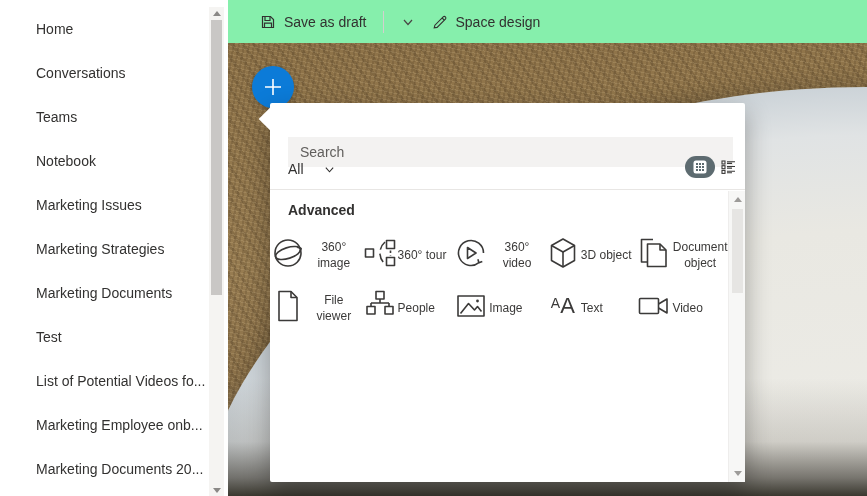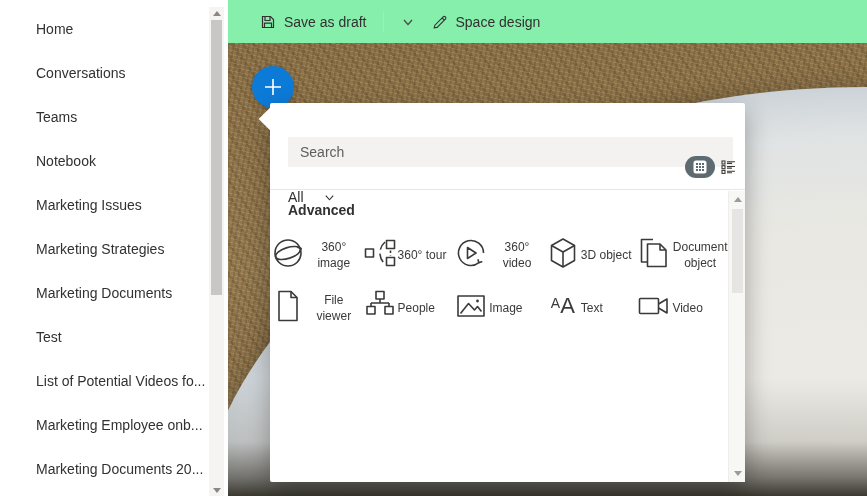--- a/index.html
+++ b/index.html
@@ -53,21 +53,21 @@
   
   .panel { position:absolute; left:270px; top:103px; width:475px; height:379px; background:#fff; z-index:4;
            border-radius:2px; box-shadow:0 10px 26px rgba(0,0,0,.32); }
   .panel-beak { position:absolute; left:-8px; top:8px; width:16px; height:16px; background:#fff; transform:rotate(45deg); }
 
   .panel-header { position:absolute; left:0; top:0; width:100%; height:87px; border-bottom:1px solid #e8e6e4; }
   .search-box { position:absolute; left:18px; top:14px; width:445px; height:30px; background:#f3f2f1; border:none;
                 font-family:"Liberation Sans",sans-serif; font-size:14px; color:#323130; padding:0 12px; outline:none;margin-top:20px; }
   .search-box::placeholder { color:#605e5c; opacity:1; }
   .filter-row { position:absolute; left:18px; top:52px; height:28px; display:flex; align-items:center; gap:20px;
-                font-size:14px; color:#323130; cursor:pointer;margin-top:28px; }
+                font-size:14px; color:#323130; cursor:pointer; }
   .view-toggles { position:absolute; right:8px; top:53px; display:flex; align-items:center; gap:4px; }
   .pill { width:30px; height:22px; border-radius:11px; background:#5d6b70; display:flex; align-items:center;
           justify-content:center; cursor:pointer; }
   .list-toggle { width:18px; height:18px; display:flex; align-items:center; justify-content:center; cursor:pointer; }
 
   .panel-body { position:absolute; left:0; top:88px; width:458px; height:209px; overflow:hidden; }
   .section-title { margin:11px 0 16px 18px; font-size:14px; font-weight:bold; color:#323130; }
   .tile-grid { display:grid; grid-template-columns:repeat(5,1fr); row-gap:16px; width:458px; }
   .tile { display:flex; flex-direction:row; align-items:center; cursor:pointer; }
   .tile-icon { width:36px; height:36px; display:flex; align-items:center; justify-content:center; }

